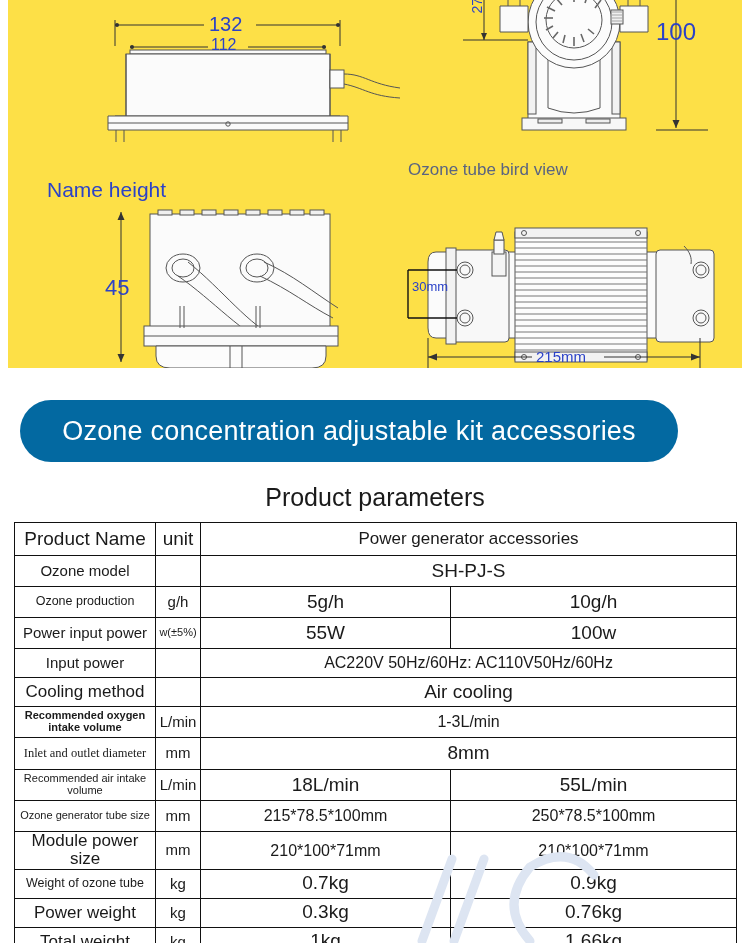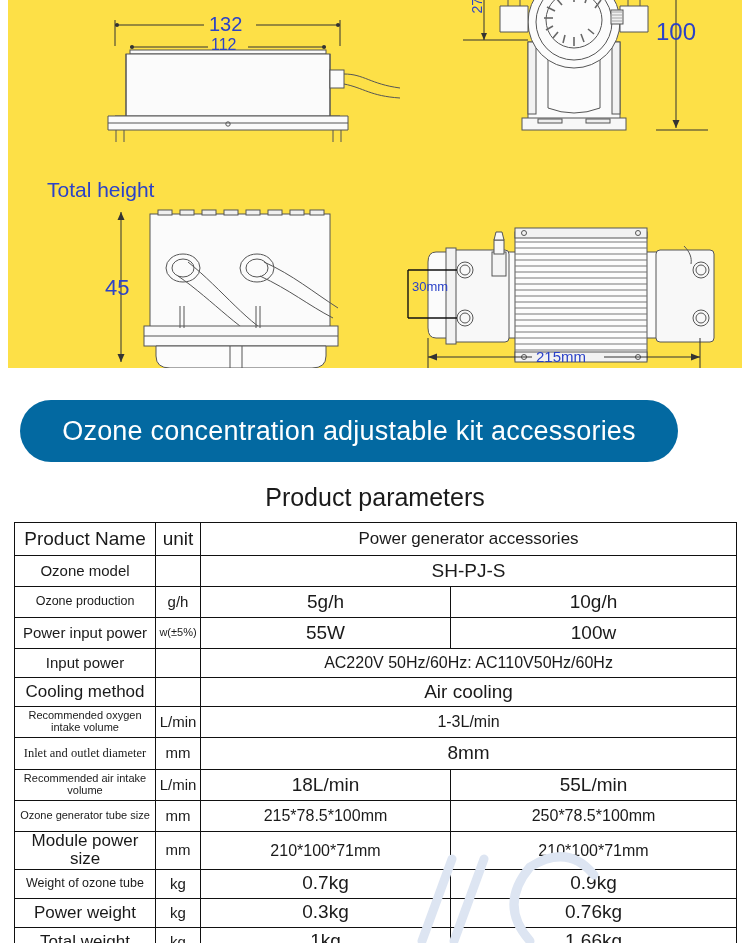--- a/index.html
+++ b/index.html
@@ -328,21 +328,22 @@
   </svg>
 
   <div class="dim-label" style="left:201px; top:13px; font-size:20px;">132</div>
   <div class="dim-label" style="left:203px; top:36px; font-size:16px;">112</div>
   <div class="dim-label" style="left:461px; top:-2px; font-size:14px; writing-mode:vertical-rl; transform:rotate(180deg);">27</div>
   <div class="dim-label" style="left:648px; top:18px; font-size:24px;">100</div>
   <div class="dim-label" style="left:97px; top:275px; font-size:22px;">45</div>
   <div class="dim-label" style="left:404px; top:279px; font-size:13px;">30mm</div>
   <div class="dim-label" style="left:528px; top:348px; font-size:15px;">215mm</div>
 
-  <div class="view-label" style="left:39px; top:178px; font-size:21px;">Total height</div>
+  <div class="view-label" style="left:39px; top:178px; font-size:21px;">Name height</div>
+  <div class="view-label-muted" style="left:400px; top:160px; font-size:17px;">Ozone tube bird view</div>
 
   <div class="clip-bottom-white"></div>
 </div>
 
 <div class="banner">
   <span class="banner-text">Ozone concentration adjustable kit accessories</span>
 </div>
 
 <div class="section-title">Product parameters</div>
 
@@ -387,21 +388,21 @@
       <td class="fs-val-lg" colspan="2">AC220V 50Hz/60Hz: AC110V50Hz/60Hz</td>
     </tr>
 
     <tr>
       <td class="fs-lg" style="height:28px;">Cooling method</td>
       <td class="fs-md"></td>
       <td class="fs-val-xl" colspan="2">Air cooling</td>
     </tr>
 
     <tr>
-      <td class="fs-xs two-line" style="height:30px;">Recommended oxygen intake volume</td>
+      <td class="fs-xs two-line" style="height:30px;font-weight:bold;">Recommended oxygen intake volume</td>
       <td class="fs-md">L/min</td>
       <td class="fs-val-lg" colspan="2">1-3L/min</td>
     </tr>
 
     <tr>
       <td class="fs-sm two-line" style="height:31px;font-family:Liberation Serif, serif;">Inlet and outlet diameter</td>
       <td class="fs-md">mm</td>
       <td class="fs-val-xl" colspan="2">8mm</td>
     </tr>
 

